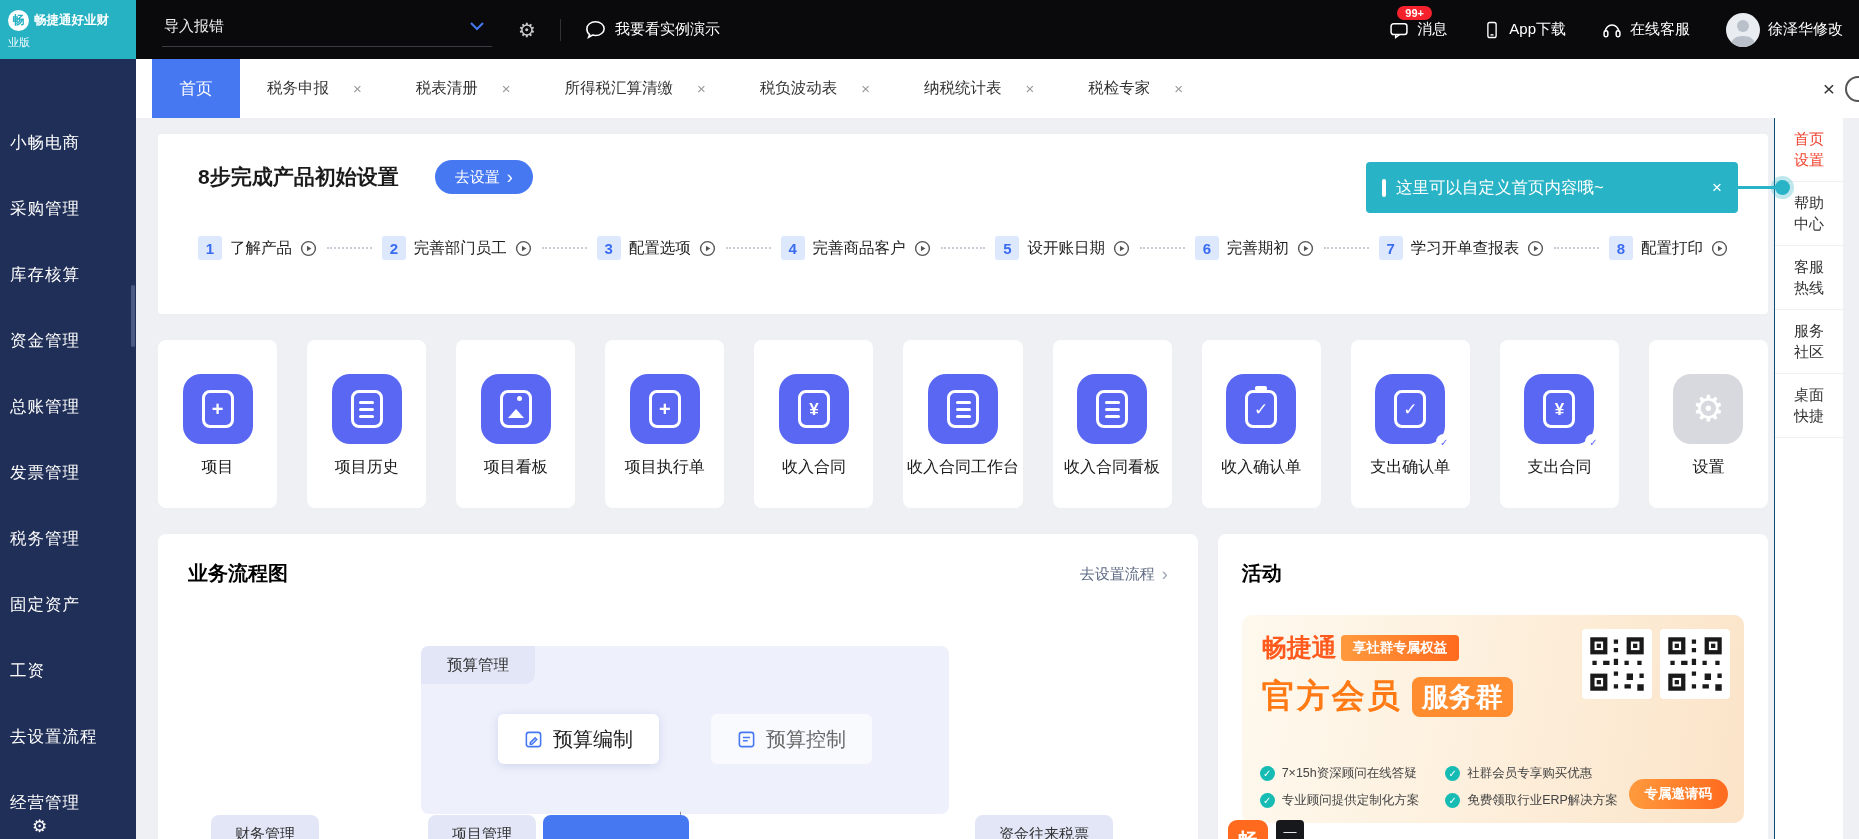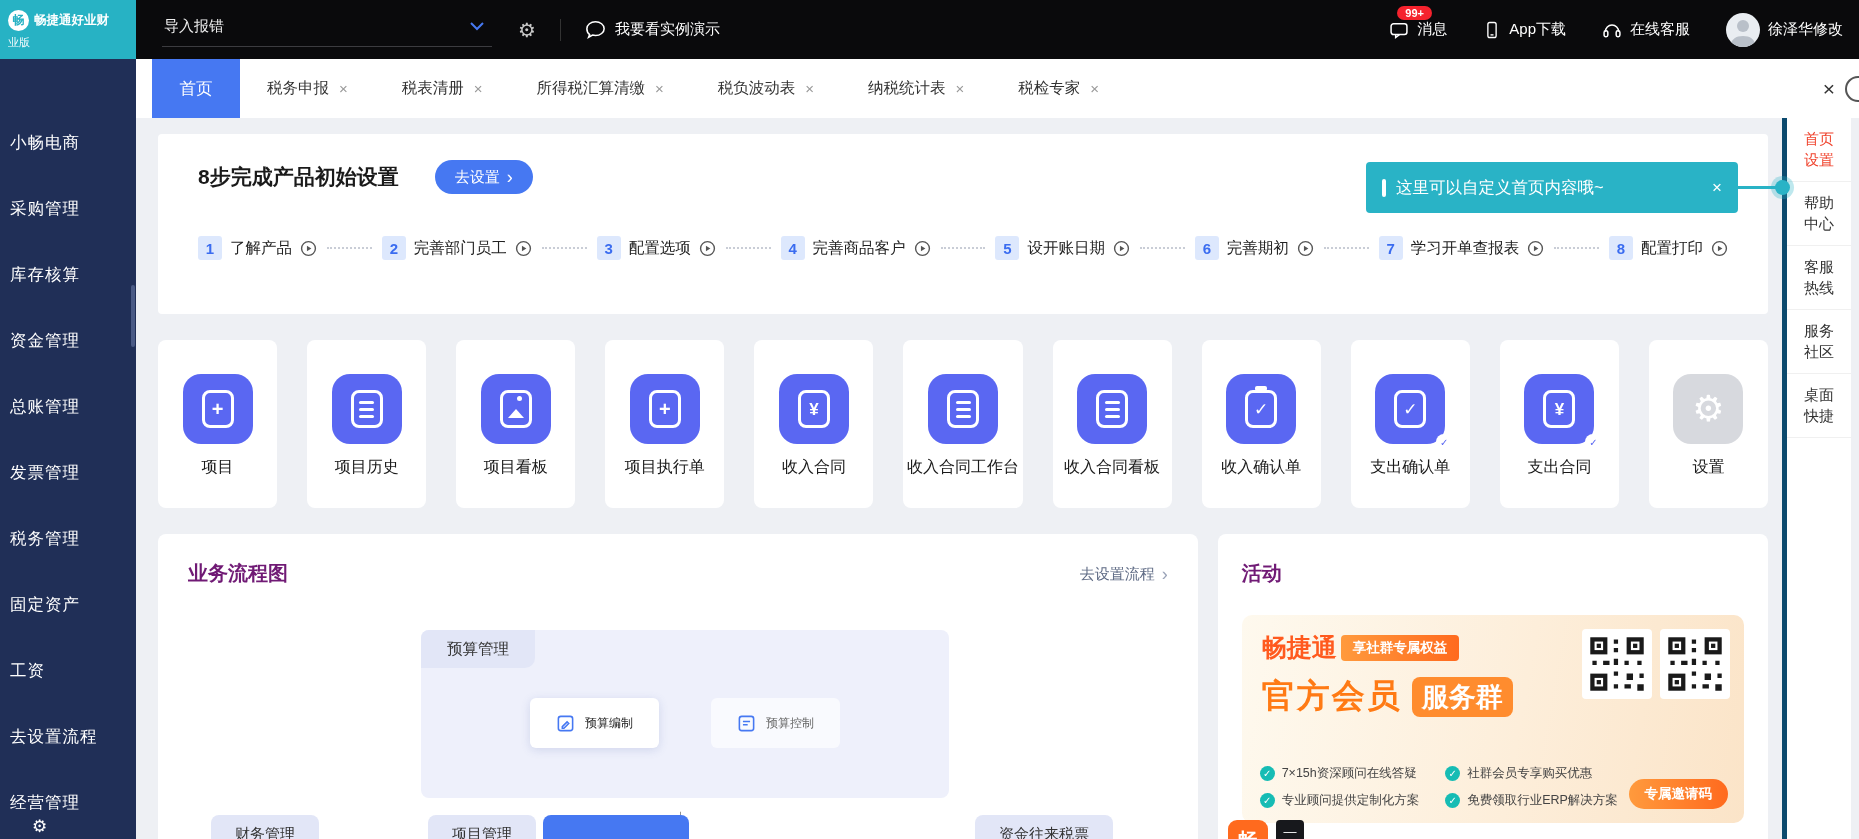--- a/index.html
+++ b/index.html
@@ -26,21 +26,21 @@
   .avatar{width:34px;height:34px;border-radius:50%;background:#e9edf1;overflow:hidden;display:flex;align-items:flex-end;justify-content:center;flex:0 0 auto;}
   
   .sidebar{position:absolute;top:59px;left:0;width:136px;height:780px;background:#202f57;z-index:4;}
   .side-list{padding-top:51px;}
   .side-item{height:66px;display:flex;align-items:center;padding-left:10px;color:#fff;font-size:16.5px;letter-spacing:1px;cursor:pointer;}
   .side-thumb{position:absolute;right:1px;top:226px;width:4px;height:62px;background:#4a5a85;border-radius:2px;cursor:pointer;}
   .side-gear{position:absolute;left:32px;bottom:2px;color:#fff;font-size:17px;cursor:pointer;}
   
   .tabbar{position:absolute;top:59px;left:136px;width:1723px;height:59px;background:#fff;display:flex;align-items:stretch;z-index:3;}
   .tab-home{margin-left:16px;width:88px;background:#4678f2;color:#fff;font-size:16.5px;display:flex;align-items:center;justify-content:center;cursor:pointer;flex:0 0 auto;}
-  .tab{display:flex;align-items:center;gap:10px;padding:0 27px;font-size:15.5px;color:#333;cursor:pointer;white-space:nowrap;}
+  .tab{display:flex;align-items:center;gap:24px;padding:0 27px;font-size:15.5px;color:#333;cursor:pointer;white-space:nowrap;}
   .tab .x{color:#999;font-size:15px;}
   .tab-close-all{position:absolute;right:24px;top:0;height:59px;display:flex;align-items:center;font-size:21px;color:#333;cursor:pointer;}
   .tab-edge{position:absolute;right:-12px;top:17px;width:26px;height:26px;border-radius:50%;border:2px solid #555;}
   
   .content{position:absolute;top:118px;left:136px;width:1654px;height:721px;background:#eef0f4;padding:16px 22px;overflow:hidden;z-index:2;}
   
   .setup-card{position:relative;background:#fff;border-radius:4px;height:180px;padding:26px 40px 7px;}
   .setup-head{display:flex;align-items:center;gap:36px;}
   .setup-title{font-size:21px;font-weight:bold;color:#1a1a1a;}
   .go-setup{background:#4678f2;color:#fff;border:none;border-radius:17px;height:34px;padding:0 20px;font-size:15px;display:flex;align-items:center;gap:7px;cursor:pointer;font-family:inherit;}
@@ -61,48 +61,48 @@
   .g-plus{font-size:20px;font-weight:bold;color:#fff;line-height:1;}
   .g-yen,.g-check{font-size:17px;font-weight:bold;color:#fff;line-height:1;}
   .g-lines{display:block;width:15px;height:3px;border-radius:2px;background:#fff;box-shadow:0 -7px 0 #fff,0 7px 0 #fff;}
   .g-img{position:relative;width:0;height:0;border-left:8px solid transparent;border-right:8px solid transparent;border-bottom:9px solid #fff;margin-top:8px;}
   .g-img::after{content:"";position:absolute;left:1px;top:-13px;width:5px;height:5px;border-radius:50%;background:#fff;}
   .corner-check{position:absolute;right:-7px;bottom:-6px;width:16px;height:16px;border-radius:50%;background:#fff;color:#5a67f2;font-size:10px;font-weight:bold;display:flex;align-items:center;justify-content:center;}
   .gear-big{font-size:36px;color:#fff;line-height:1;}
   
   .bottom-row{display:flex;gap:20px;margin-top:26px;height:330px;}
   .flow-card{flex:1.95;background:#fff;border-radius:8px;position:relative;padding:26px 30px;overflow:hidden;}
-  .card-title{font-size:20px;font-weight:bold;color:#701a75;}
+  .card-title{font-size:20px;font-weight:bold;color:#000000;}
   .flow-link{position:absolute;right:30px;top:30px;font-size:15px;color:#5f6b85;display:flex;align-items:center;gap:7px;cursor:pointer;}
   .flow-link .chev{color:#9aa3b8;font-size:18px;}
-  .flow-panel{position:absolute;left:263px;top:96px;width:528px;height:168px;background:#eef0fb;border-radius:8px;}
+  .flow-panel{position:absolute;left:263px;top:112px;width:528px;height:168px;background:#eef0fb;border-radius:8px;}
   .flow-tab{position:absolute;top:0;left:0;height:38px;padding:0 26px;display:flex;align-items:center;font-size:15.5px;color:#333;background:#e2e6f7;border-radius:8px 0 10px 0;}
   .flow-btns{position:absolute;left:0;top:68px;width:100%;display:flex;justify-content:center;gap:52px;}
-  .fbtn{height:50px;background:#fff;border:none;border-radius:6px;box-shadow:0 2px 10px rgba(90,110,180,.20);display:flex;align-items:center;gap:10px;padding:0 26px;font-size:12px;color:#222;cursor:pointer;font-family:inherit;}
+  .fbtn{height:50px;background:#fff;border:none;border-radius:6px;box-shadow:0 2px 10px rgba(90,110,180,.20);display:flex;align-items:center;gap:10px;padding:0 26px;font-size:20px;color:#222;cursor:pointer;font-family:inherit;}
   .fbtn.secondary{background:rgba(255,255,255,.65);color:#666;box-shadow:none;}
   .flow-arrow{position:absolute;left:519px;top:272px;font-size:15px;color:#555;}
   .fb-tab{position:absolute;top:281px;height:60px;background:#e2e6f7;border-radius:8px 8px 0 0;padding:10px 24px;font-size:15px;color:#333;cursor:pointer;}
   .fb-blue{position:absolute;top:281px;left:385px;width:146px;height:60px;background:#4678f2;border-radius:8px 8px 0 0;cursor:pointer;}
   
   .activity-card{flex:1;background:#fff;border-radius:8px;position:relative;padding:26px 24px;overflow:hidden;}
   .banner{position:relative;margin-top:28px;height:208px;border-radius:10px;background:linear-gradient(100deg,#fef9ee 0%,#fdeeda 55%,#fbe4c8 100%);overflow:hidden;cursor:pointer;}
   .brand-row{display:flex;align-items:center;gap:4px;padding:16px 0 0 20px;}
   .brand{font-size:25px;font-weight:900;color:#ff5a1e;}
   .brand-badge{background:linear-gradient(90deg,#ff9a3d,#ff6a1e);color:#fff;font-size:13.5px;padding:4px 12px;border-radius:4px;font-weight:bold;}
   .title-row{display:flex;align-items:center;gap:10px;padding:10px 0 0 20px;}
   .t1{font-size:33px;font-weight:900;color:#ff7a14;letter-spacing:2px;}
   .t2{font-size:27px;font-weight:900;color:#fff;background:#ff8c2e;padding:2px 10px;border-radius:8px;}
   .qrs{position:absolute;right:14px;top:14px;display:flex;gap:8px;}
   .qr{width:70px;height:70px;background:#fff;border-radius:4px;padding:4px;}
   .bullets{position:absolute;left:18px;bottom:14px;display:grid;grid-template-columns:auto auto;gap:10px 26px;}
   .bullet{display:flex;align-items:center;gap:7px;font-size:12.5px;color:#444;white-space:nowrap;}
   .bcheck{width:15px;height:15px;border-radius:50%;background:#16bcb4;color:#fff;font-size:10px;display:flex;align-items:center;justify-content:center;flex:0 0 auto;}
   .invite{position:absolute;right:16px;bottom:14px;background:linear-gradient(90deg,#ff9a3d,#ff6a1e);color:#fff;font-size:13.5px;padding:6px 16px;border-radius:15px;font-weight:bold;cursor:pointer;}
   
-  .rightbar{position:absolute;top:118px;right:8px;width:69px;height:721px;background:#fff;border-left:5px solid #0c4a6e;z-index:3;}
+  .rightbar{position:absolute;top:118px;right:16px;width:69px;height:721px;background:#fff;border-left:1px solid #0c4a6e;z-index:3;}
   .rb-item{height:64px;display:flex;align-items:center;justify-content:center;border-bottom:1px solid #f0f0f0;cursor:pointer;}
   .rb-item span{width:34px;font-size:15px;line-height:1.35;color:#333;text-align:center;word-break:break-all;}
   .rb-item.active span{color:#f0442e;}
   
   .tooltip{position:absolute;left:1366px;top:162px;width:372px;height:51px;background:#29b3c6;border-radius:4px;display:flex;align-items:center;padding:0 16px;color:#fff;z-index:6;}
   .tip-bar{width:4px;height:18px;background:#fff;border-radius:2px;margin-right:10px;flex:0 0 auto;}
   .tip-text{font-size:16.5px;white-space:nowrap;}
   .tip-close{margin-left:auto;font-size:17px;cursor:pointer;}
   .tip-line{position:absolute;left:1737px;top:186px;width:44px;height:3px;background:#29b3c6;z-index:6;}
   .tip-dot{position:absolute;left:1775px;top:180px;width:15px;height:15px;border-radius:50%;background:#29b3c6;box-shadow:0 0 0 4px rgba(41,179,198,.3);z-index:7;}

